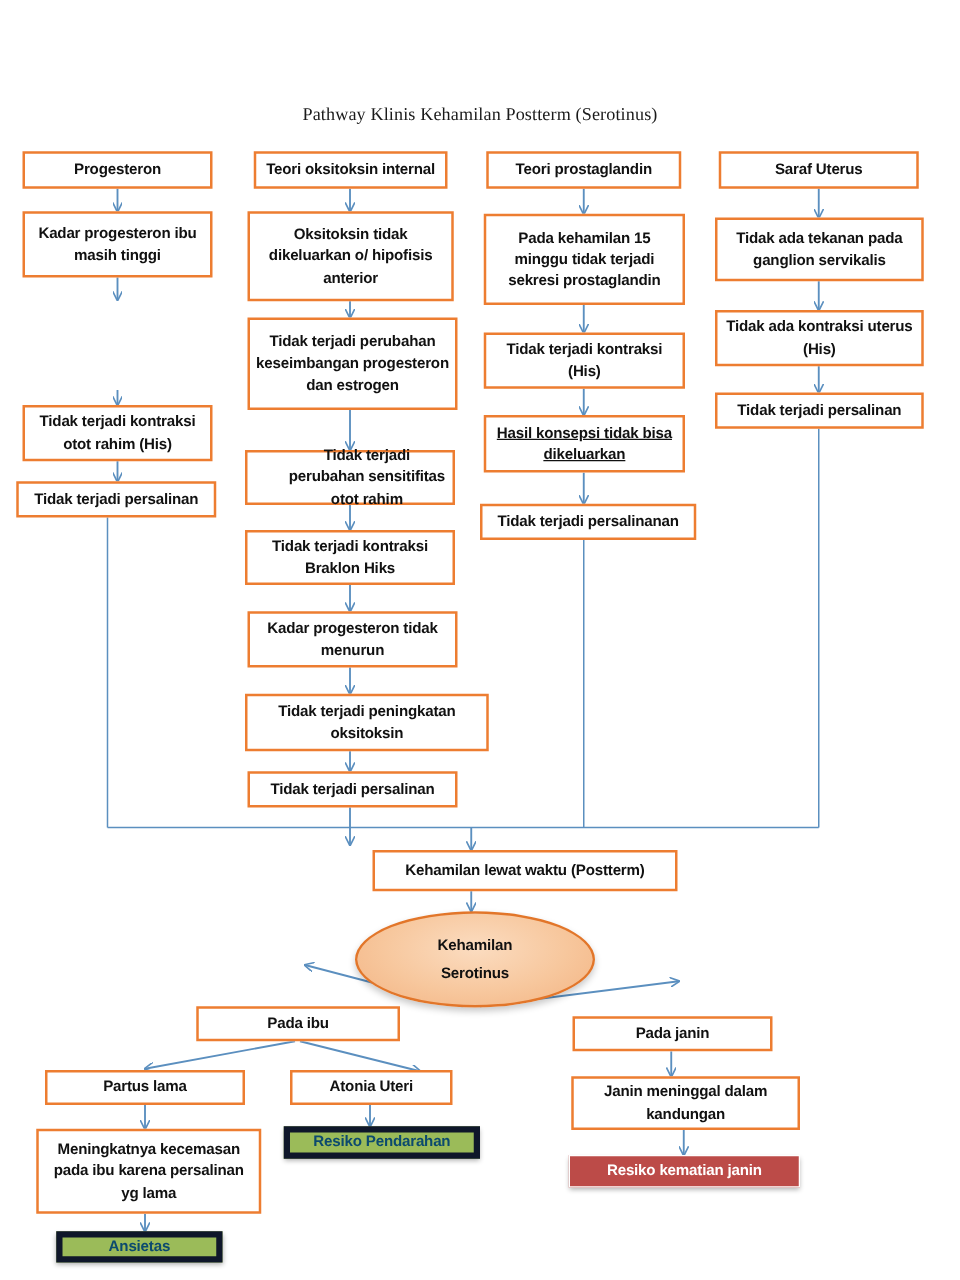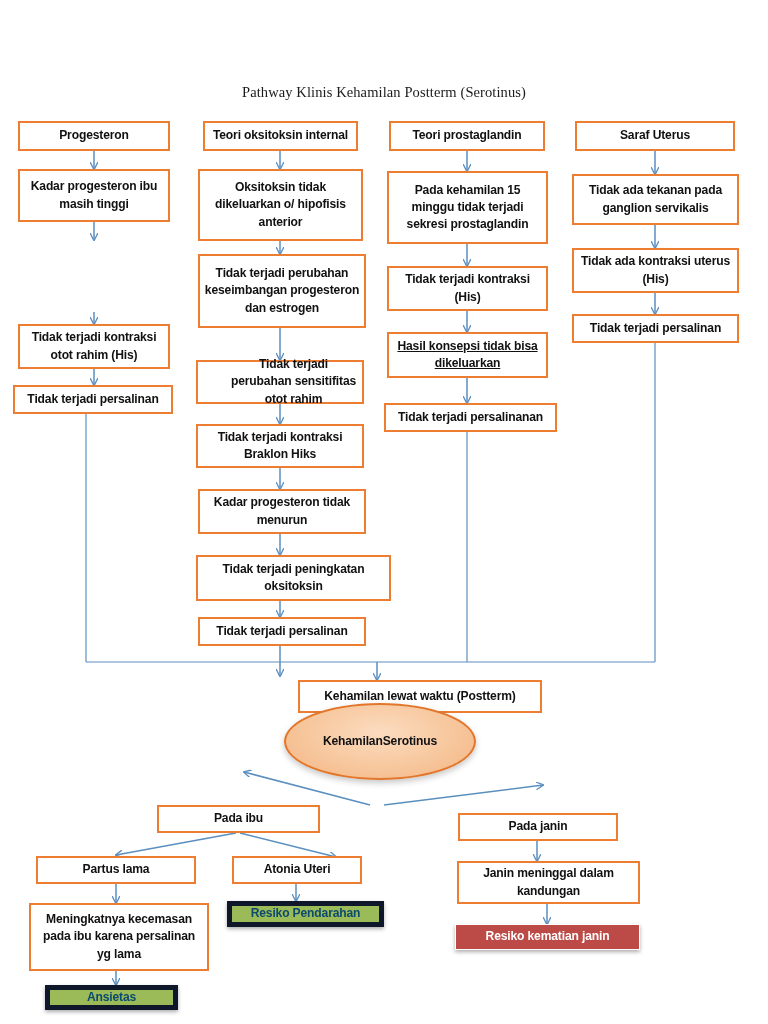--- a/index.html
+++ b/index.html
@@ -160,21 +160,21 @@
   <div class="node proc" style="left:387px; top:332px; width:161px; height:46px;text-decoration:underline;">Hasil konsepsi tidak bisa dikeluarkan</div>
   <div class="node proc" style="left:384px; top:403px; width:173px; height:29px;">Tidak terjadi persalinanan</div>
 
   <div class="node proc" style="left:575px; top:121px; width:160px; height:30px;">Saraf Uterus</div>
   <div class="node proc" style="left:572px; top:174px; width:167px; height:51px;">Tidak ada tekanan pada ganglion servikalis</div>
   <div class="node proc" style="left:572px; top:248px; width:167px; height:45px;">Tidak ada kontraksi uterus (His)</div>
   <div class="node proc" style="left:572px; top:314px; width:167px; height:29px;">Tidak terjadi persalinan</div>
 
   <div class="node proc" style="left:256px; top:680px; width:244px; height:33px;margin-left:42px;">Kehamilan lewat waktu (Postterm)</div>
 
-  <div class="node ellipse" style="left:284px; top:703px; width:192px; height:77px; flex-direction:row; line-height:1.8;">
+  <div class="node ellipse" style="left:284px; top:729px; width:192px; height:77px; flex-direction:column; line-height:1.8;">
     <span>Kehamilan</span>
     <span>Serotinus</span>
   </div>
 
   <div class="node proc" style="left:157px; top:805px; width:163px; height:28px;">Pada ibu</div>
   <div class="node proc" style="left:458px; top:813px; width:160px; height:28px;">Pada janin</div>
 
   <div class="node proc" style="left:36px; top:856px; width:160px; height:28px;">Partus lama</div>
   <div class="node proc" style="left:232px; top:856px; width:130px; height:28px;">Atonia Uteri</div>
 

